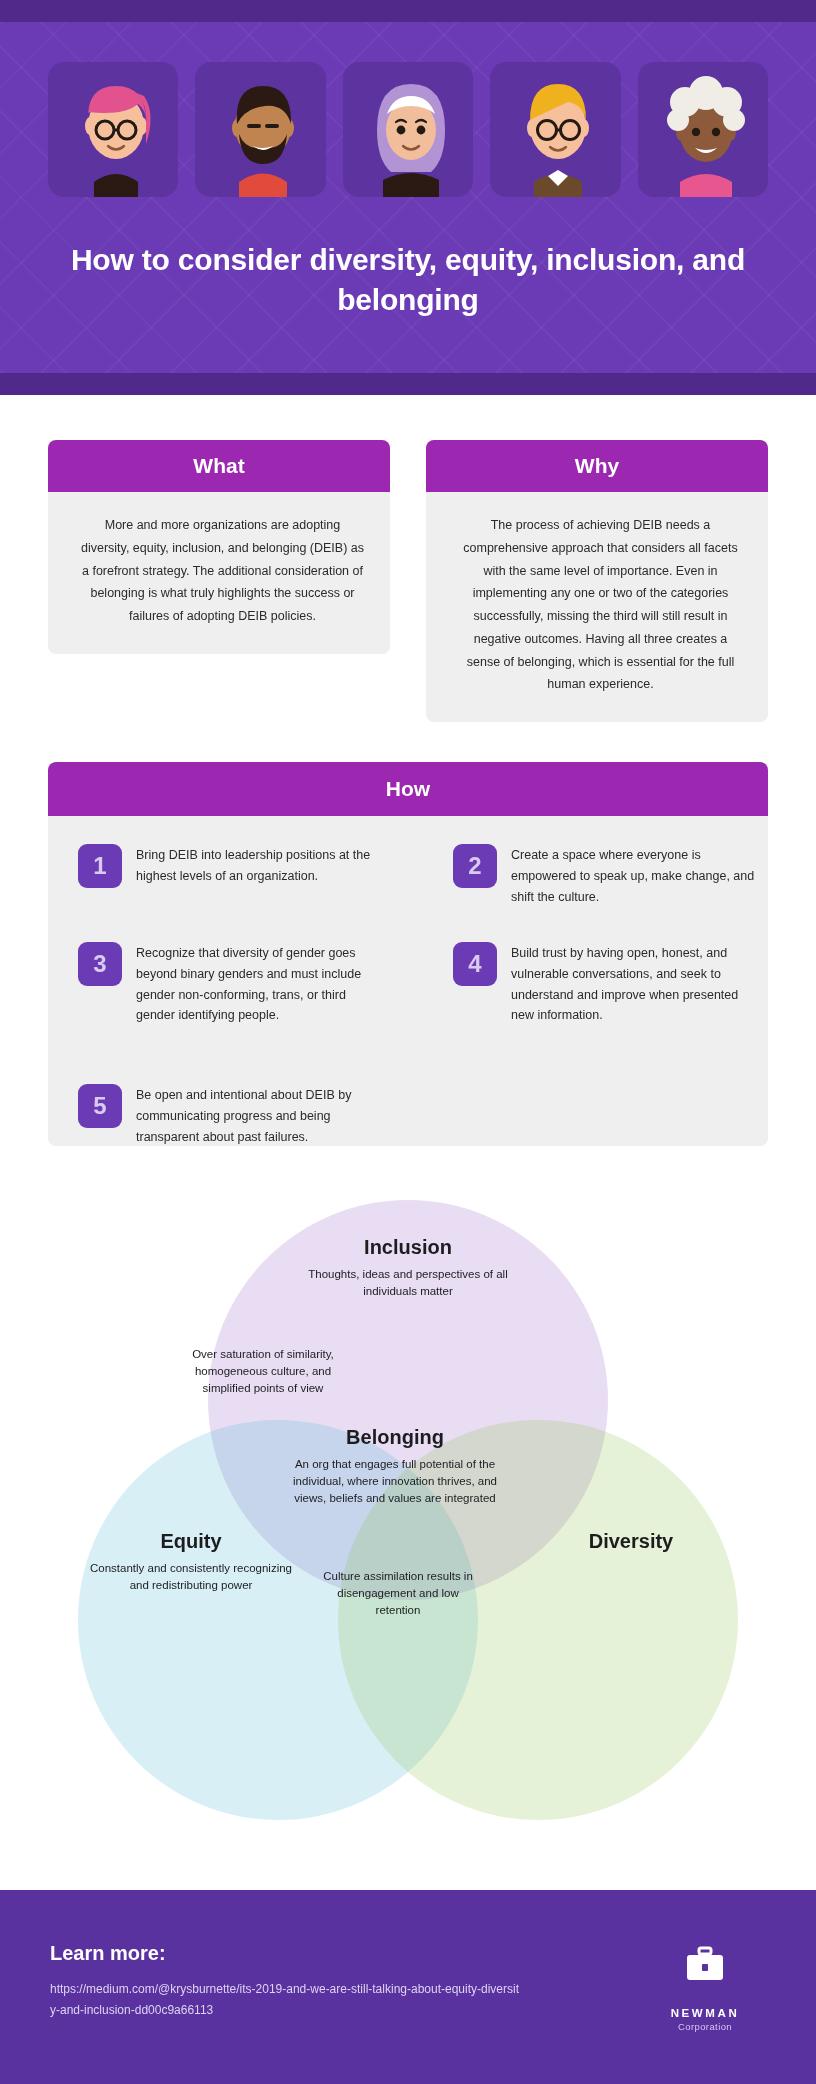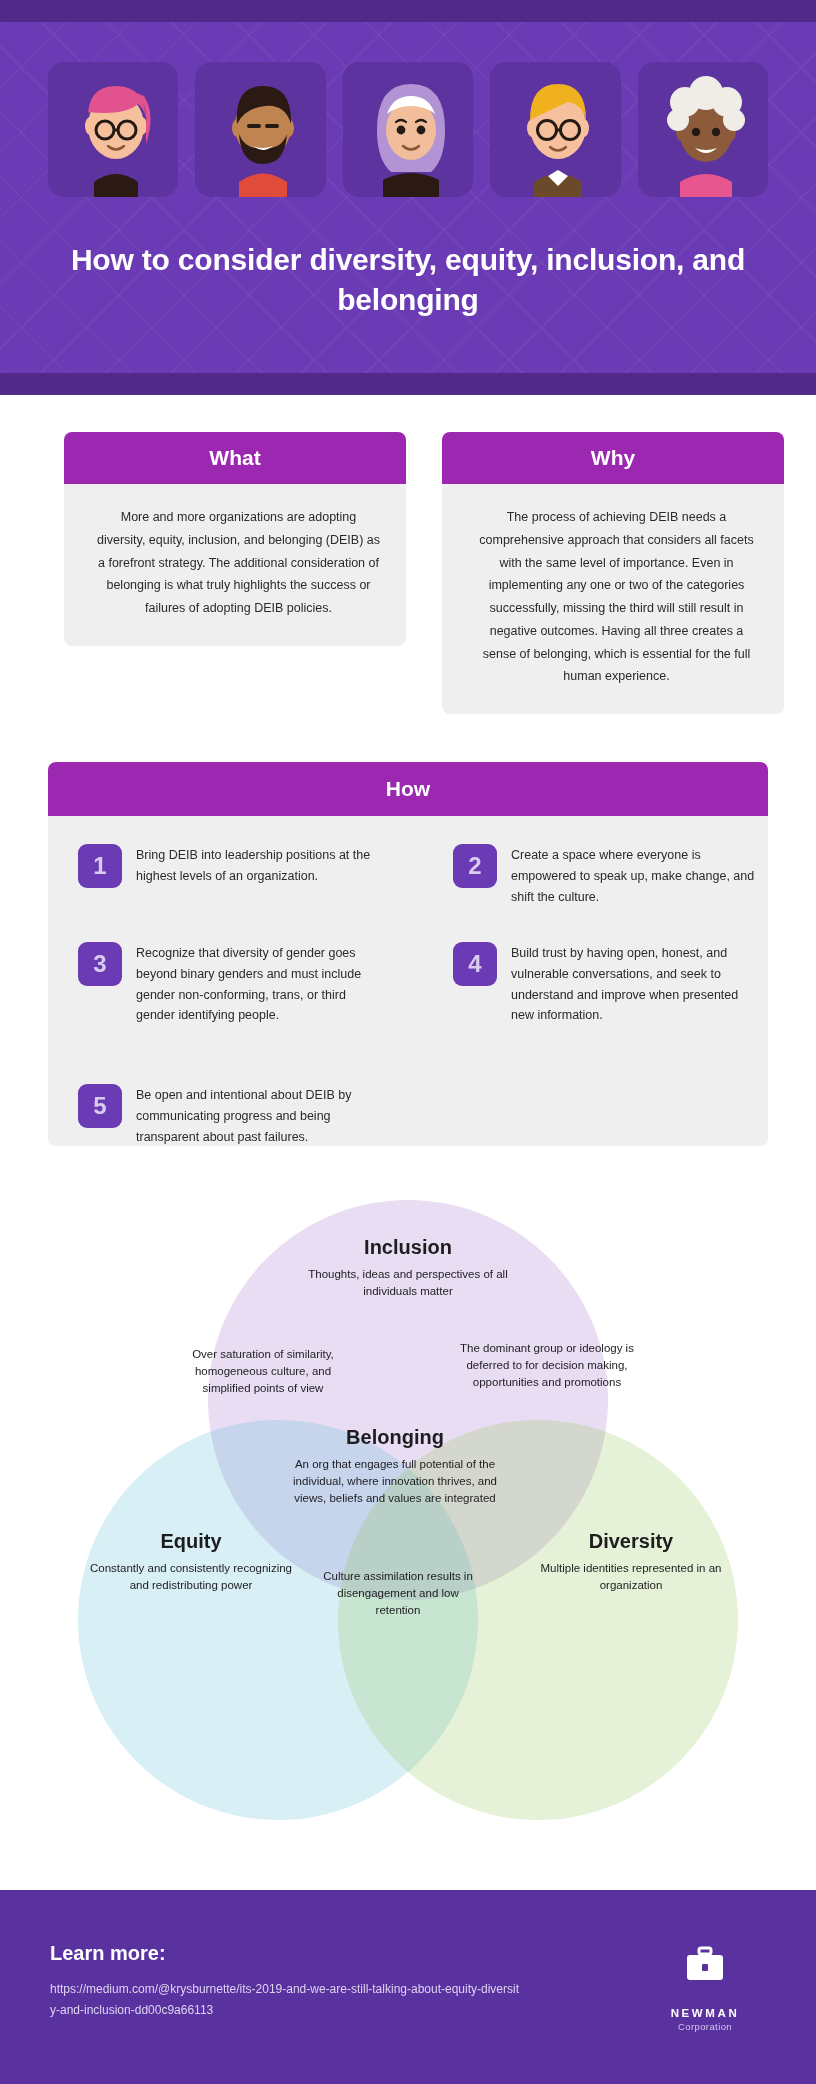--- a/index.html
+++ b/index.html
@@ -43,21 +43,21 @@
 
   .title {
     position:absolute; left:58px; top:240px; width:700px;
     text-align:center; color:#ffffff;
     font-size:30px; font-weight:bold; line-height:1.33;
     letter-spacing:-0.2px;
   }
 
   
   .cards-row { position:absolute; left:48px; top:432px; width:720px; }
-  .card { position:absolute; top:0; width:342px;margin-left:16px; }
+  .card { position:absolute; top:8px; width:342px; }
   .card.left { left:0; }
   .card.right { left:378px; }
   .card-head {
     height:52px; border-radius:8px 8px 0 0;
     background:#9c27b0; color:#fff;
     display:flex; align-items:center; justify-content:center;
     font-size:21px; font-weight:bold;
   }
   .card-body {
     background:#efeff0; border-radius:0 0 8px 8px;
@@ -267,37 +267,33 @@
 
   <div class="venn-lbl v-inclusion">
     <div class="venn-title">Inclusion</div>
     <div class="venn-desc">Thoughts, ideas and perspectives of all individuals matter</div>
   </div>
 
   <div class="venn-lbl v-ie">
     <div class="venn-desc">Over saturation of similarity, homogeneous culture, and simplified points of view</div>
   </div>
 
-  <div class="venn-lbl v-id">
-    <div class="venn-desc">The dominant group or ideology is deferred to for decision making, opportunities and promotions</div>
-  </div>
 
   <div class="venn-lbl v-belonging">
     <div class="venn-title">Belonging</div>
     <div class="venn-desc">An org that engages full potential of the individual, where innovation thrives, and views, beliefs and values are integrated</div>
   </div>
 
   <div class="venn-lbl v-equity">
     <div class="venn-title">Equity</div>
     <div class="venn-desc">Constantly and consistently recognizing and redistributing power</div>
   </div>
 
   <div class="venn-lbl v-diversity">
     <div class="venn-title">Diversity</div>
-    <div class="venn-desc">Multiple identities represented in an organization</div>
   </div>
 
   <div class="venn-lbl v-ed">
     <div class="venn-desc">Culture assimilation results in disengagement and low retention</div>
   </div>
 </div>
 
 <div class="footer">
   <div class="footer-inner">
     <div class="learn-more">Learn more:</div>

